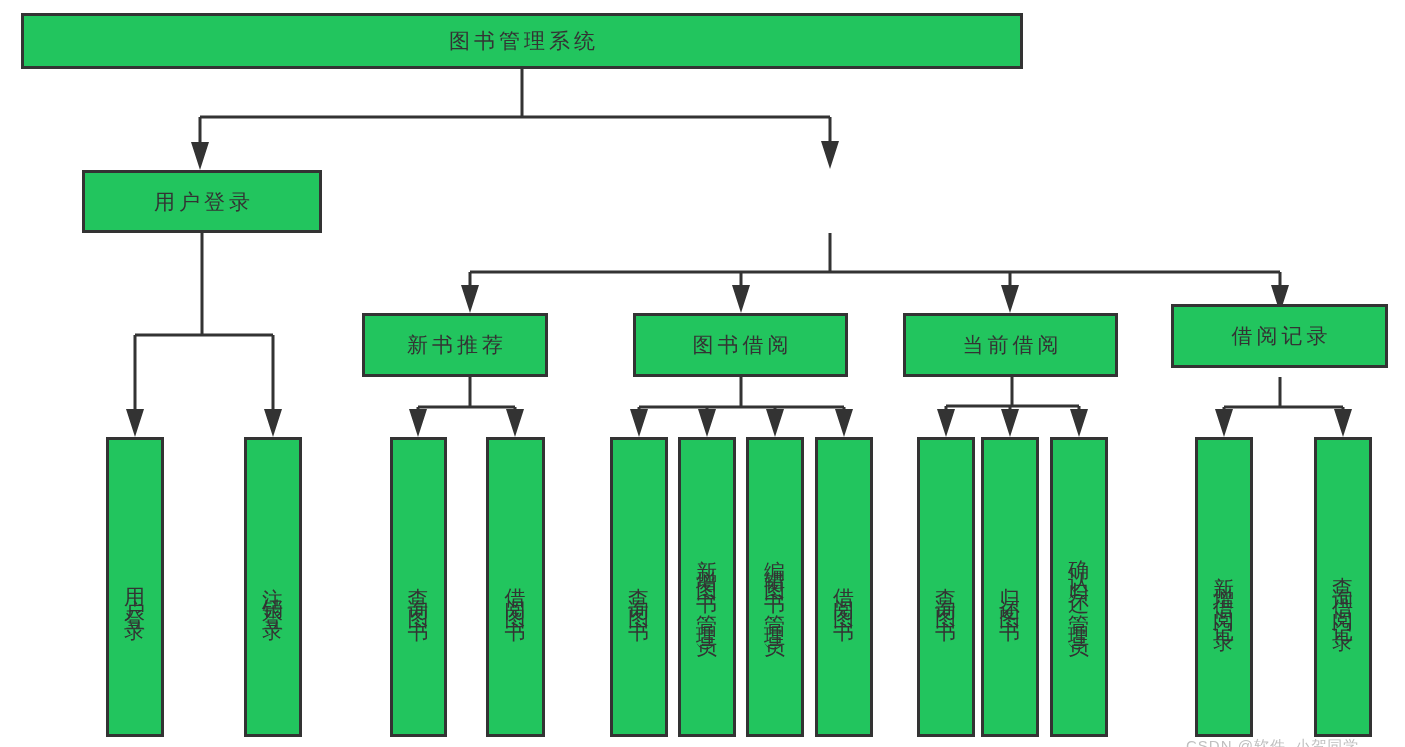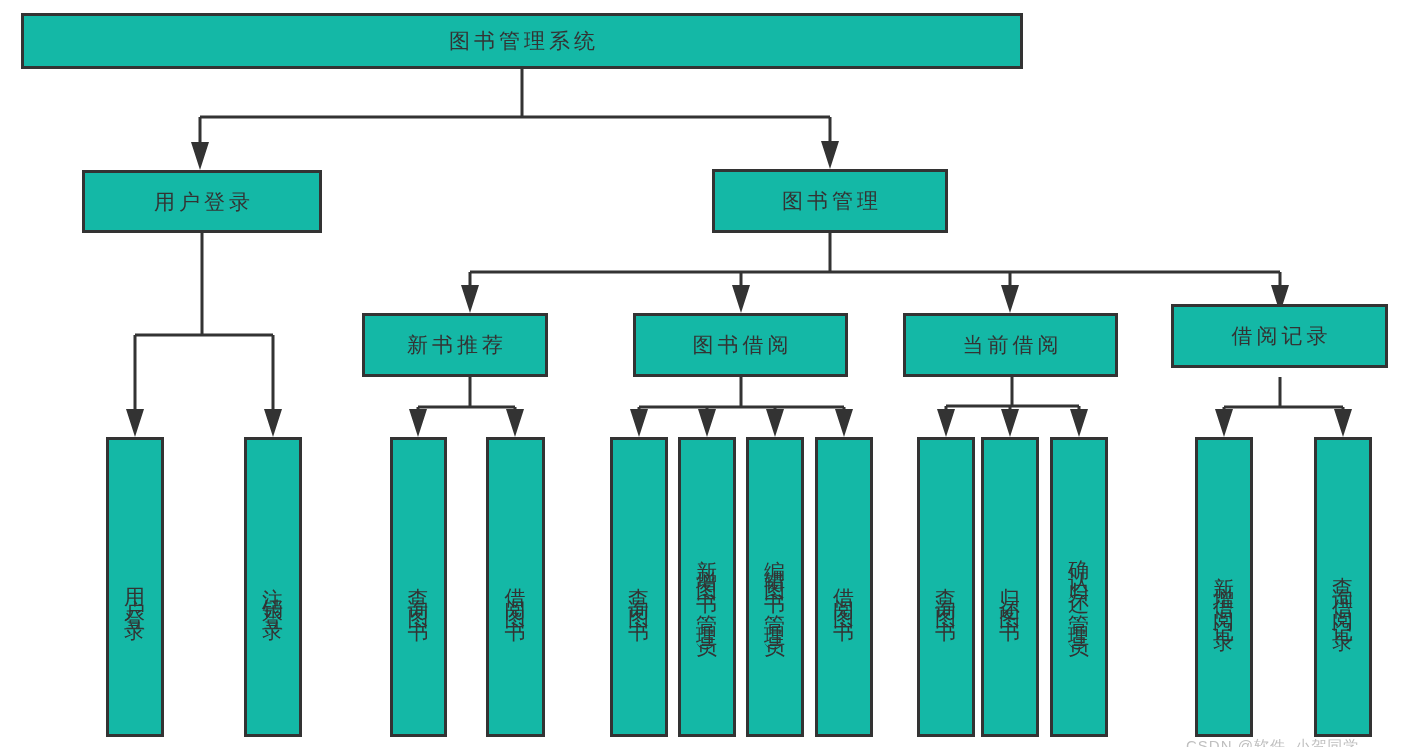--- a/index.html
+++ b/index.html
@@ -14,21 +14,21 @@
   }
   svg.wires {
     position: absolute;
     left: 0; top: 0;
     width: 1405px; height: 747px;
   }
   .node {
     position: absolute;
     box-sizing: border-box;
     border: 3px solid #333333;
-    background: #14b8a6;
+    background: #22c55e;
     display: flex;
     align-items: center;
     justify-content: center;
   }
   .hlabel {
     font-size: 21px;
     letter-spacing: 4px;
     white-space: nowrap;
     text-indent: 4px; 
   }
@@ -74,23 +74,20 @@
              M1079 437 L1070 409 L1088 409 Z  M1224 437 L1215 409 L1233 409 Z
              M1343 437 L1334 409 L1352 409 Z" fill="#333333" stroke="none"></path>
   </svg>
 
   <div class="node" style="left:21px;top:13px;width:1002px;height:56px">
     <span class="hlabel">图书管理系统</span>
   </div>
 
   <div class="node" style="left:82px;top:170px;width:240px;height:63px">
     <span class="hlabel">用户登录</span>
-  </div>
-  <div class="node" style="left:712px;top:169px;width:236px;height:64px">
-    <span class="hlabel">图书管理</span>
   </div>
 
   <div class="node" style="left:362px;top:313px;width:186px;height:64px">
     <span class="hlabel">新书推荐</span>
   </div>
   <div class="node" style="left:903px;top:313px;width:215px;height:64px">
     <span class="hlabel">当前借阅</span>
   </div>
   <div class="node" style="left:633px;top:313px;width:215px;height:64px">
     <span class="hlabel">图书借阅</span>

